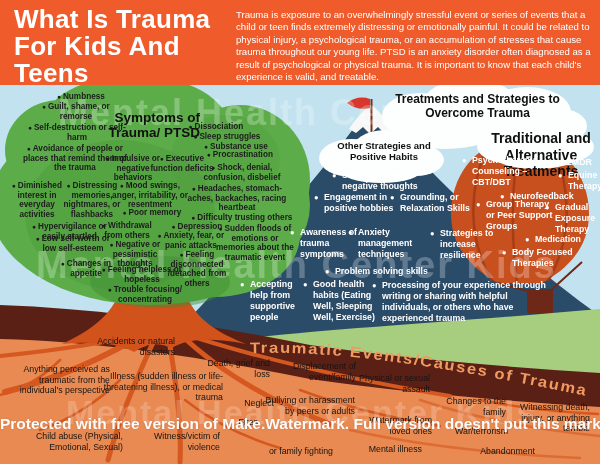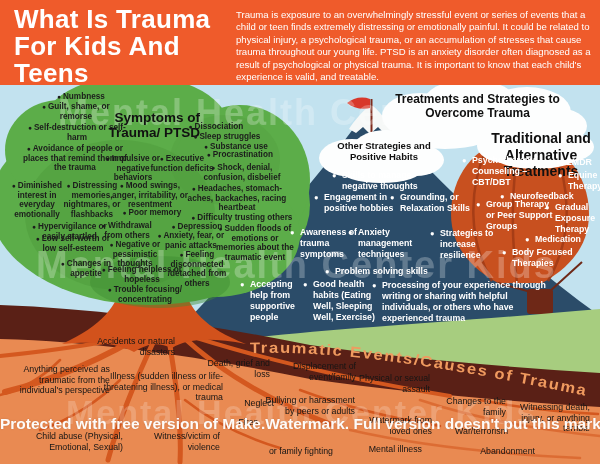--- a/index.html
+++ b/index.html
@@ -119,21 +119,21 @@
   <div id="header">
     <div id="title">What Is Trauma For Kids And Teens</div>
     <div id="intro">Trauma is exposure to an overwhelmingly stressful event or series of events that a child or teen finds extremely distressing or emotionally painful.  It could be related to physical injury, a psychological trauma, or an accumulation of stresses that cause trauma throughout our young life. PTSD is an anxiety disorder often diagnosed as a result of psychological or physical trauma. It is important to know that each child's experience is valid, and treatable.</div>
   </div>
 
   <div id="tree-title">Symptoms of Trauma/ PTSD</div>
   <div class="sym" style="left:50px;top:92px;width:62px">Numbness</div>
   <div class="sym" style="left:36px;top:102px;width:80px">Guilt, shame, or remorse</div>
   <div class="sym" style="left:26px;top:123px;width:102px">Self-destruction or self-harm</div>
   <div class="sym" style="left:16px;top:144px;width:118px">Avoidance of people or places that remind them of the trauma</div>
-  <div class="sym" style="left:8px;top:181px;width:58px">Diminished interest in everyday emotionally</div>
+  <div class="sym" style="left:8px;top:181px;width:58px">Diminished interest in everyday activities</div>
   <div class="sym" style="left:60px;top:181px;width:64px">Distressing memories, nightmares, or flashbacks</div>
   <div class="sym" style="left:22px;top:222px;width:95px">Hypervigilance or easily startled</div>
   <div class="sym" style="left:30px;top:234px;width:86px">Low self-worth or low self-esteem</div>
   <div class="sym" style="left:55px;top:259px;width:62px">Changes in appetite</div>
   <div class="sym" style="left:103px;top:154px;width:60px">Impulsive or negative behaviors</div>
   <div class="sym" style="left:150px;top:154px;width:64px">Executive function deficits</div>
   <div class="sym" style="left:110px;top:181px;width:80px">Mood swings, anger, irritability, or resentment</div>
   <div class="sym" style="left:116px;top:208px;width:72px">Poor memory</div>
   <div class="sym" style="left:98px;top:221px;width:58px">Withdrawal from others</div>
   <div class="sym" style="left:105px;top:240px;width:60px">Negative or pessimistic thoughts</div>

